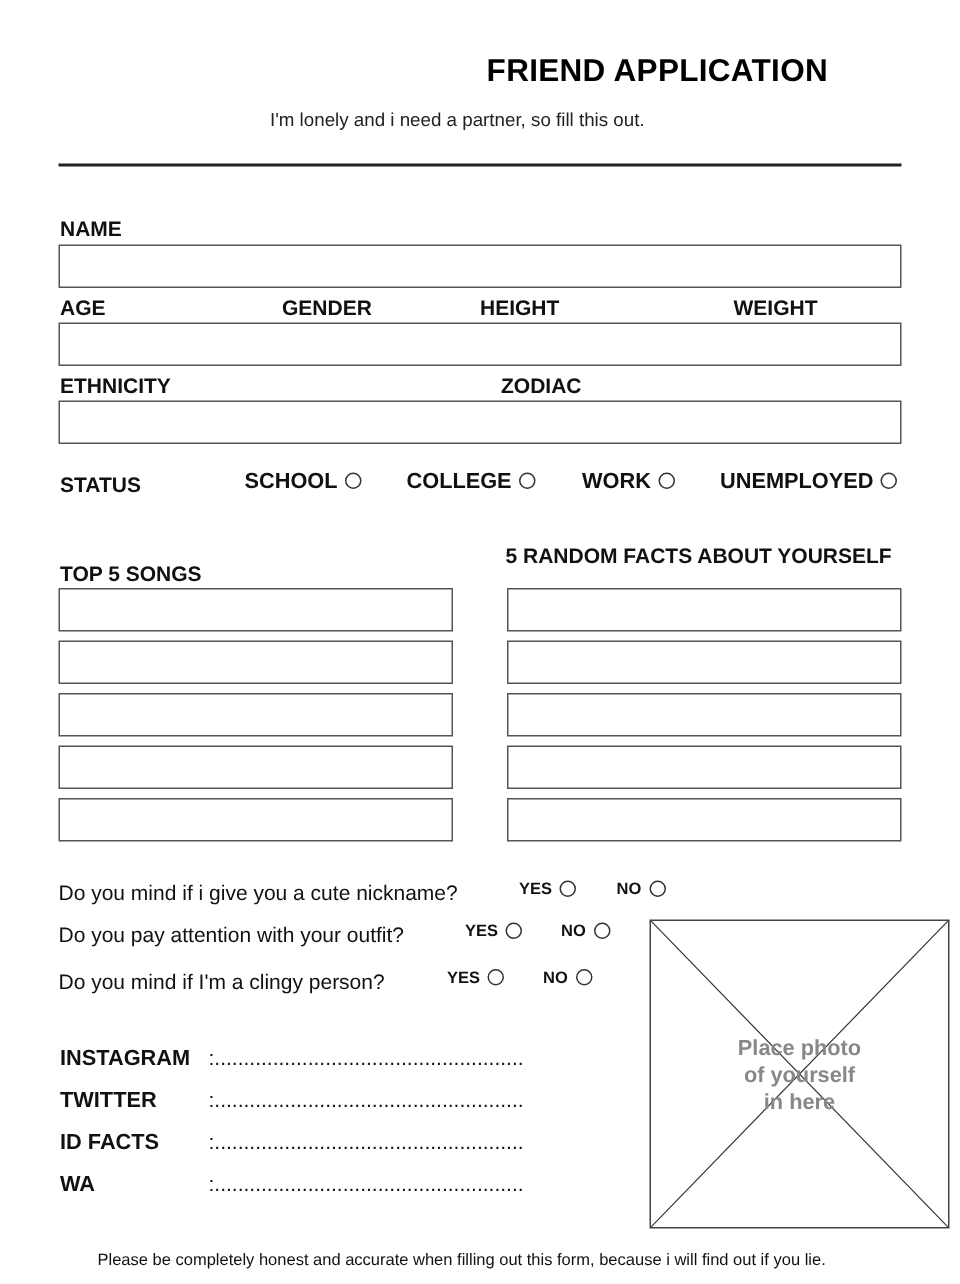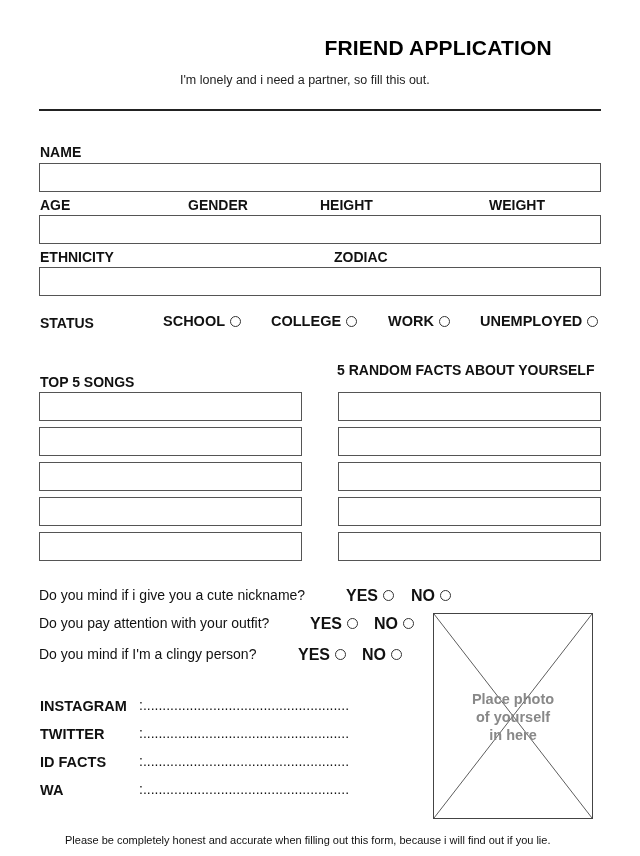--- a/index.html
+++ b/index.html
@@ -9,24 +9,24 @@
     .title { left: 0; top: 36px; width: 552px; text-align: right; font-size: 21px; font-weight: bold; color: #000; letter-spacing: 0.2px; }
     .subtitle { left: 0; top: 73px; width: 640px; padding-left: 180px; font-size: 12.5px; color: #222; }
     .rule { left: 39px; top: 109px; width: 562px; height: 2px; background: #222; }
     .lbl { font-size: 14px; font-weight: bold; color: #111; }
     .box { border: 1.5px solid #555; background: #fff; }
     .fullbox { left: 39px; width: 562px; height: 29px; }
     .status-opt { font-size: 14.5px; font-weight: bold; color: #111; white-space: nowrap; }
     .radio { display: inline-block; width: 11px; height: 11px; border: 1.2px solid #333; border-radius: 50%; vertical-align: middle; margin-left: 5px; margin-top: -2px; }
     .listbox { width: 263px; height: 29px; }
     .q { font-size: 14px; color: #111; white-space: nowrap; }
-    .yn { font-size: 16px; font-weight: bold; color: #111; white-space: nowrap; }
+    .yn { font-size: 11px; font-weight: bold; color: #111; white-space: nowrap; }
     .social-lbl { font-size: 14.5px; font-weight: bold; color: #111; }
     .dots { font-size: 14px; color: #111; white-space: nowrap; overflow: hidden; width: 236px; letter-spacing: 0px; }
-    .photo { left: 433px; top: 613px; width: 160px; height: 206px; border: 1.5px solid #444; }
+    .photo { left: 433px; top: 613px; width: 200px; height: 206px; border: 1.5px solid #444; }
     .photo svg { position: absolute; left: 0; top: 0; width: 100%; height: 100%; }
     .photo-text { position: absolute; left: 0; top: 76px; width: 100%; text-align: center; font-size: 14.5px; font-weight: bold; color: #888; line-height: 18px; }
     .footer { left: 0; top: 834px; width: 560px; padding-left: 65px; font-size: 11px; color: #111; }
   </style>
 </head>
 <body>
 
 <div class="abs title">FRIEND APPLICATION</div>
 <div class="abs subtitle">I'm lonely and i need a partner, so fill this out.</div>
 <div class="abs rule"></div>

